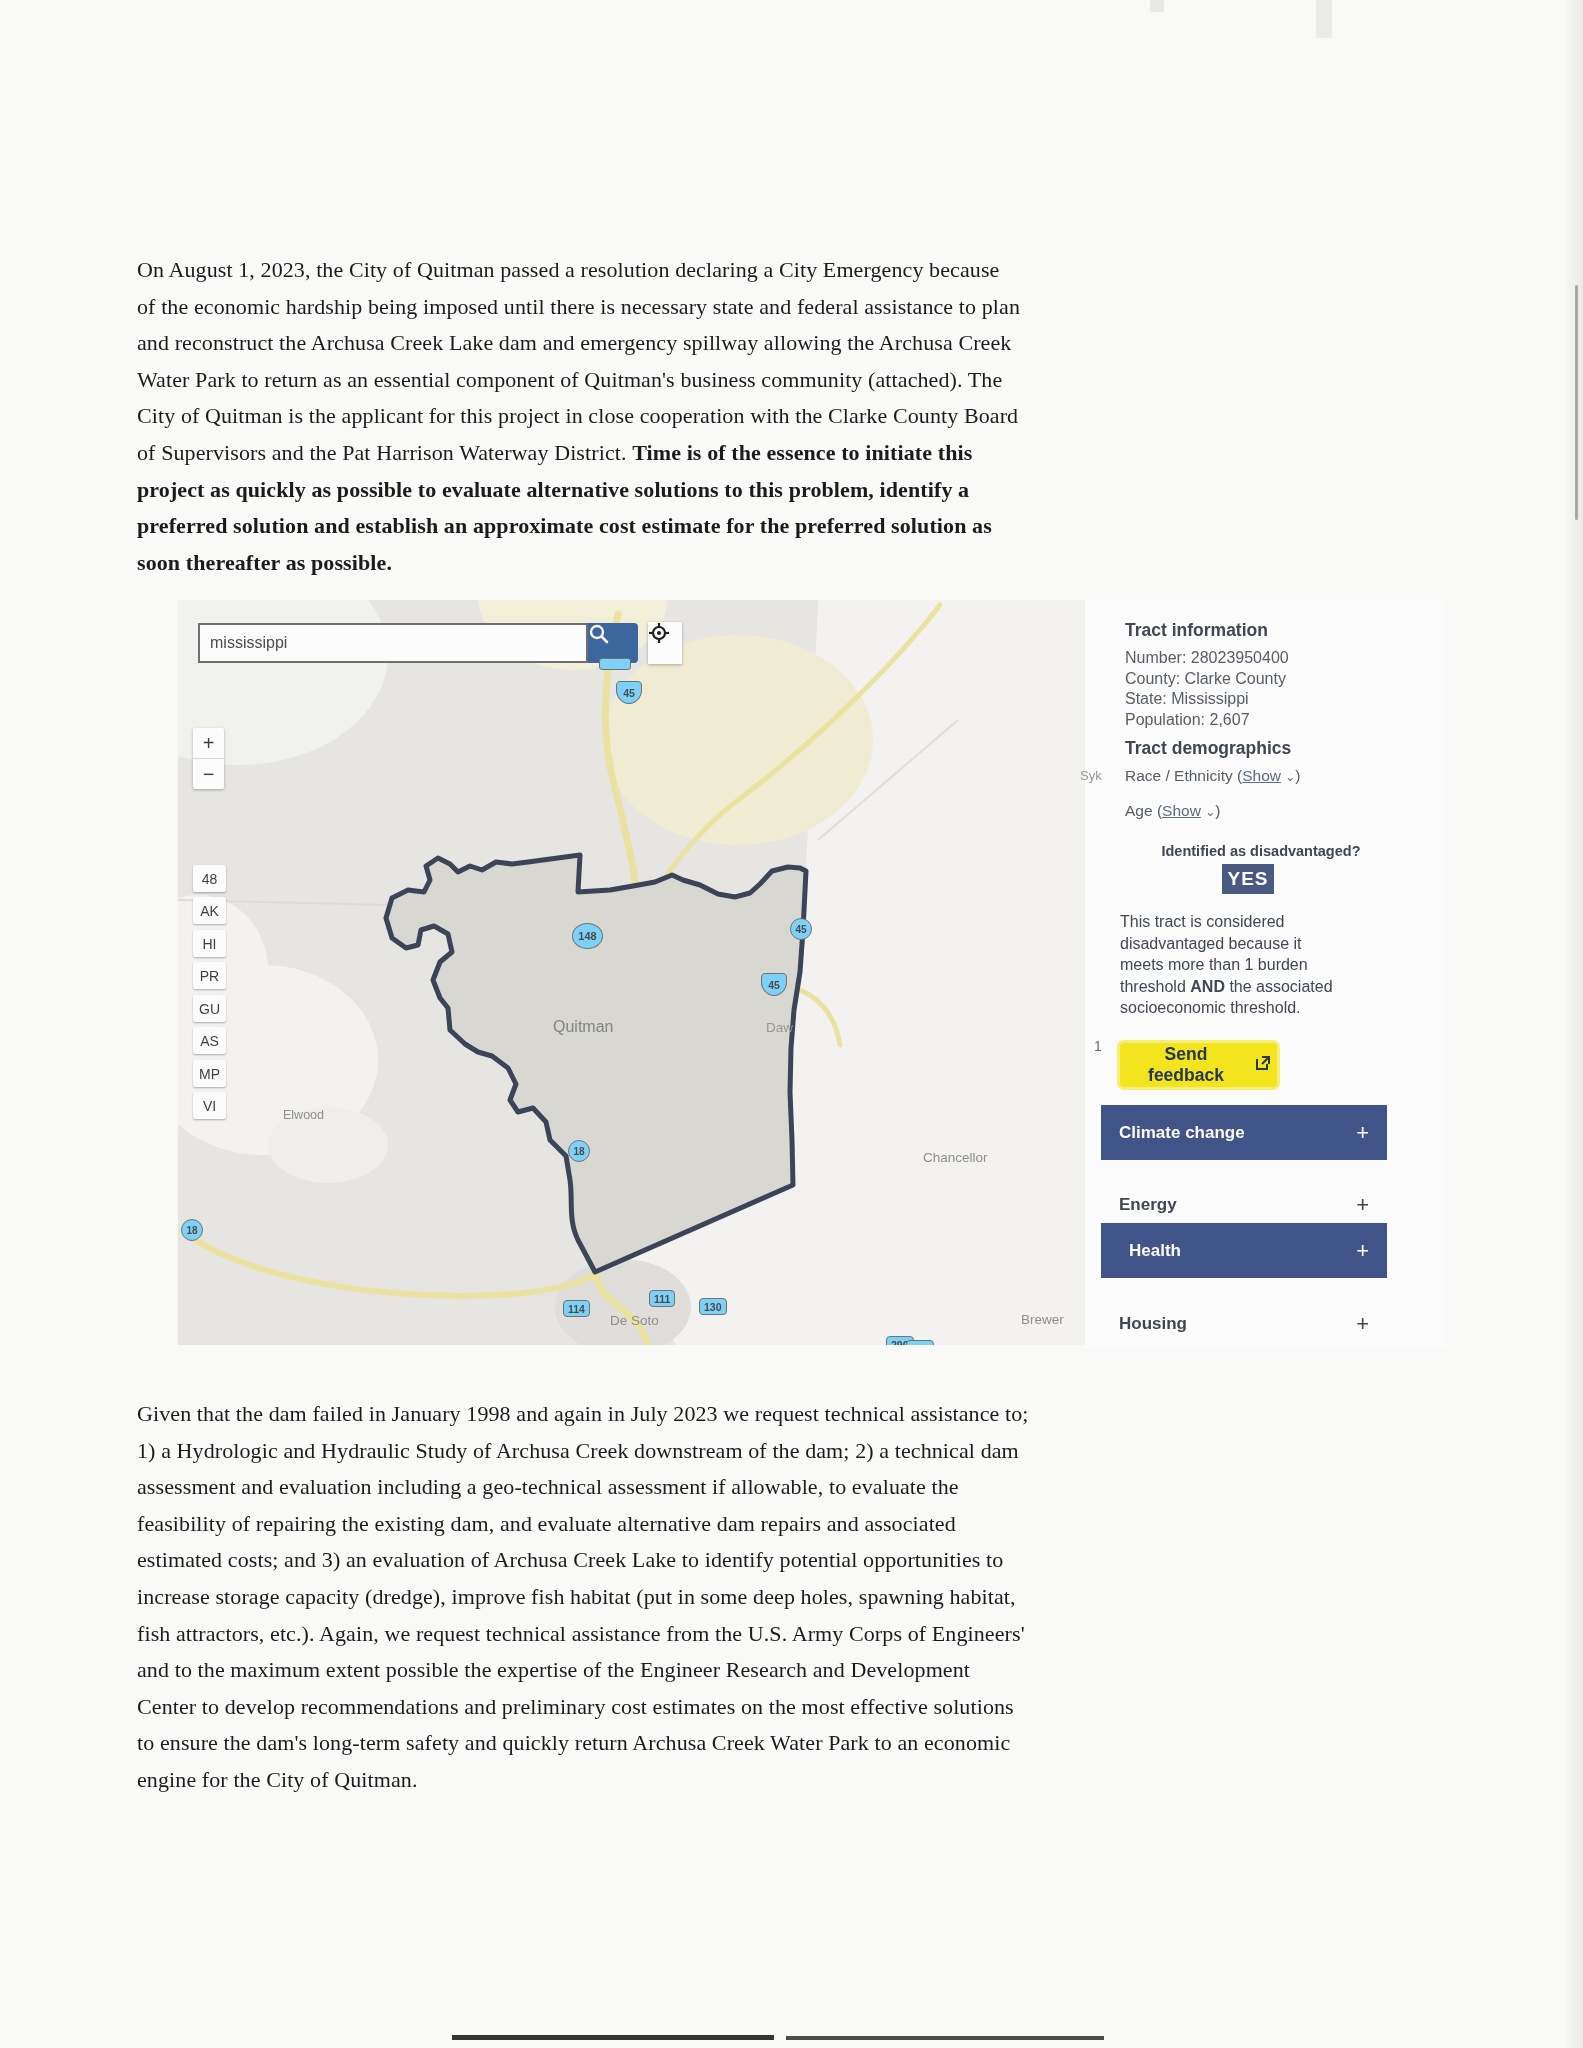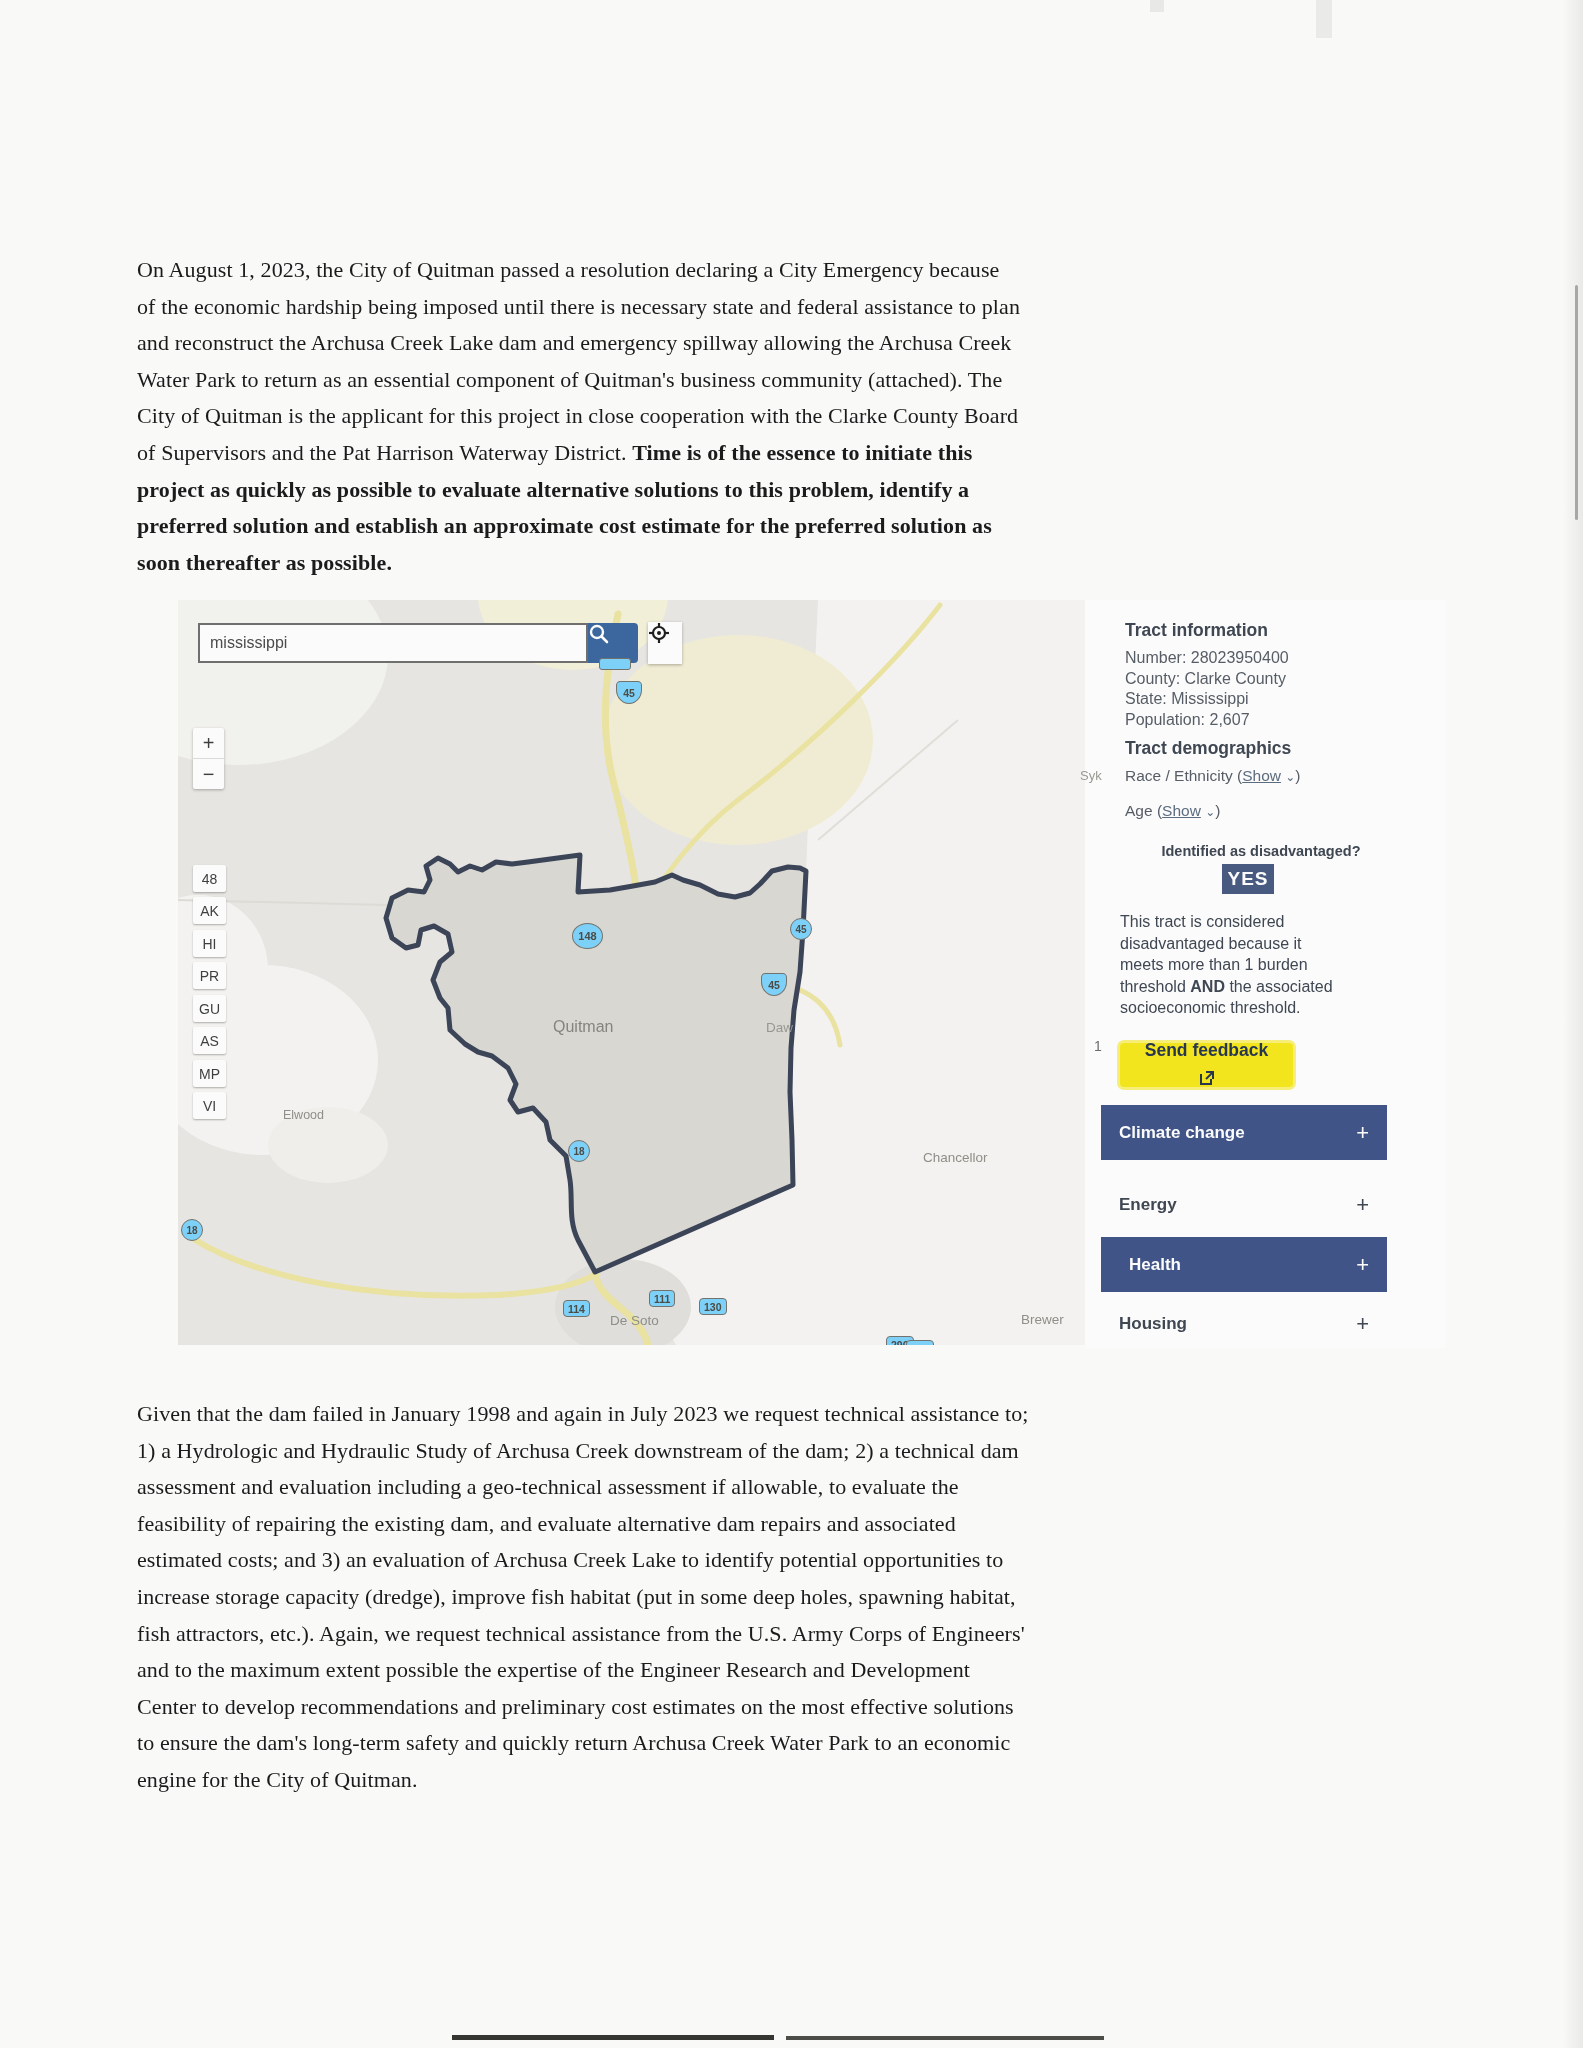--- a/index.html
+++ b/index.html
@@ -79,25 +79,25 @@
   .demo-row { position:absolute; left:40px; font-size:15.5px; color:#565c65; }
   .show-link { color:#5b6b7f; text-decoration:underline; cursor:pointer; }
   .chev { font-size:12px; color:#5b6b7f; }
   .disadv-q { position:absolute; left:60px; top:243px; width:232px; text-align:center;
               font-size:14.5px; font-weight:bold; color:#3d4551; }
   .yes-badge { position:absolute; left:137px; top:264px; width:52px; height:30px;
                background:#46597f; color:#fff; font-weight:bold; font-size:19px;
                display:flex; align-items:center; justify-content:center; letter-spacing:1px; }
   .desc { position:absolute; left:35px; top:311px; width:228px;
           font-size:16px; line-height:21.5px; color:#3d4551; }
-  .feedback-btn { position:absolute; left:35px; top:443px; width:173px; height:44px;
+  .feedback-btn { position:absolute; left:35px; top:443px; width:157px; height:44px;
           background:#f7e81a; border:none; border-radius:4px; cursor:pointer;
           color:#25354f; font-weight:bold; font-size:17.5px;
           display:flex; align-items:center; justify-content:center; gap:9px;
-          box-shadow:0 0 0 3px #fbf17a;flex-direction:column; }
+          box-shadow:0 0 0 3px #fbf17a; }
   .acc { position:absolute; left:16px; width:286px; box-sizing:border-box;
          padding:0 18px; display:flex; align-items:center; justify-content:space-between;
          font-weight:bold; font-size:17px; cursor:pointer; }
   .acc-dark  { height:55px; background:#3e5387; color:#fff;gap:48px; }
   .acc-light { height:48px; background:transparent; color:#3d4551; }
   .plus { font-size:22px; font-weight:normal; }
 
   
   .stray { position:absolute; font-family:"Liberation Sans", sans-serif; }
   .artifact { position:absolute; }
@@ -242,21 +242,21 @@
     </button>
 
     <div class="acc acc-dark" style="top:505px;">
       <span>Climate change</span>
       <span class="plus">+</span>
     </div>
     <div class="acc acc-light" style="top:581px;">
       <span>Energy</span>
       <span class="plus">+</span>
     </div>
-    <div class="acc acc-dark" style="top:637px;padding-left:28px;">
+    <div class="acc acc-dark" style="top:623px;padding-left:28px;">
       <span>Health</span>
       <span class="plus">+</span>
     </div>
     <div class="acc acc-light" style="top:700px;">
       <span>Housing</span>
       <span class="plus">+</span>
     </div>
   </div>
 
   <div class="stray" style="left:1080px; top:768px; font-size:13px; color:#9a9a93;">Syk</div>

